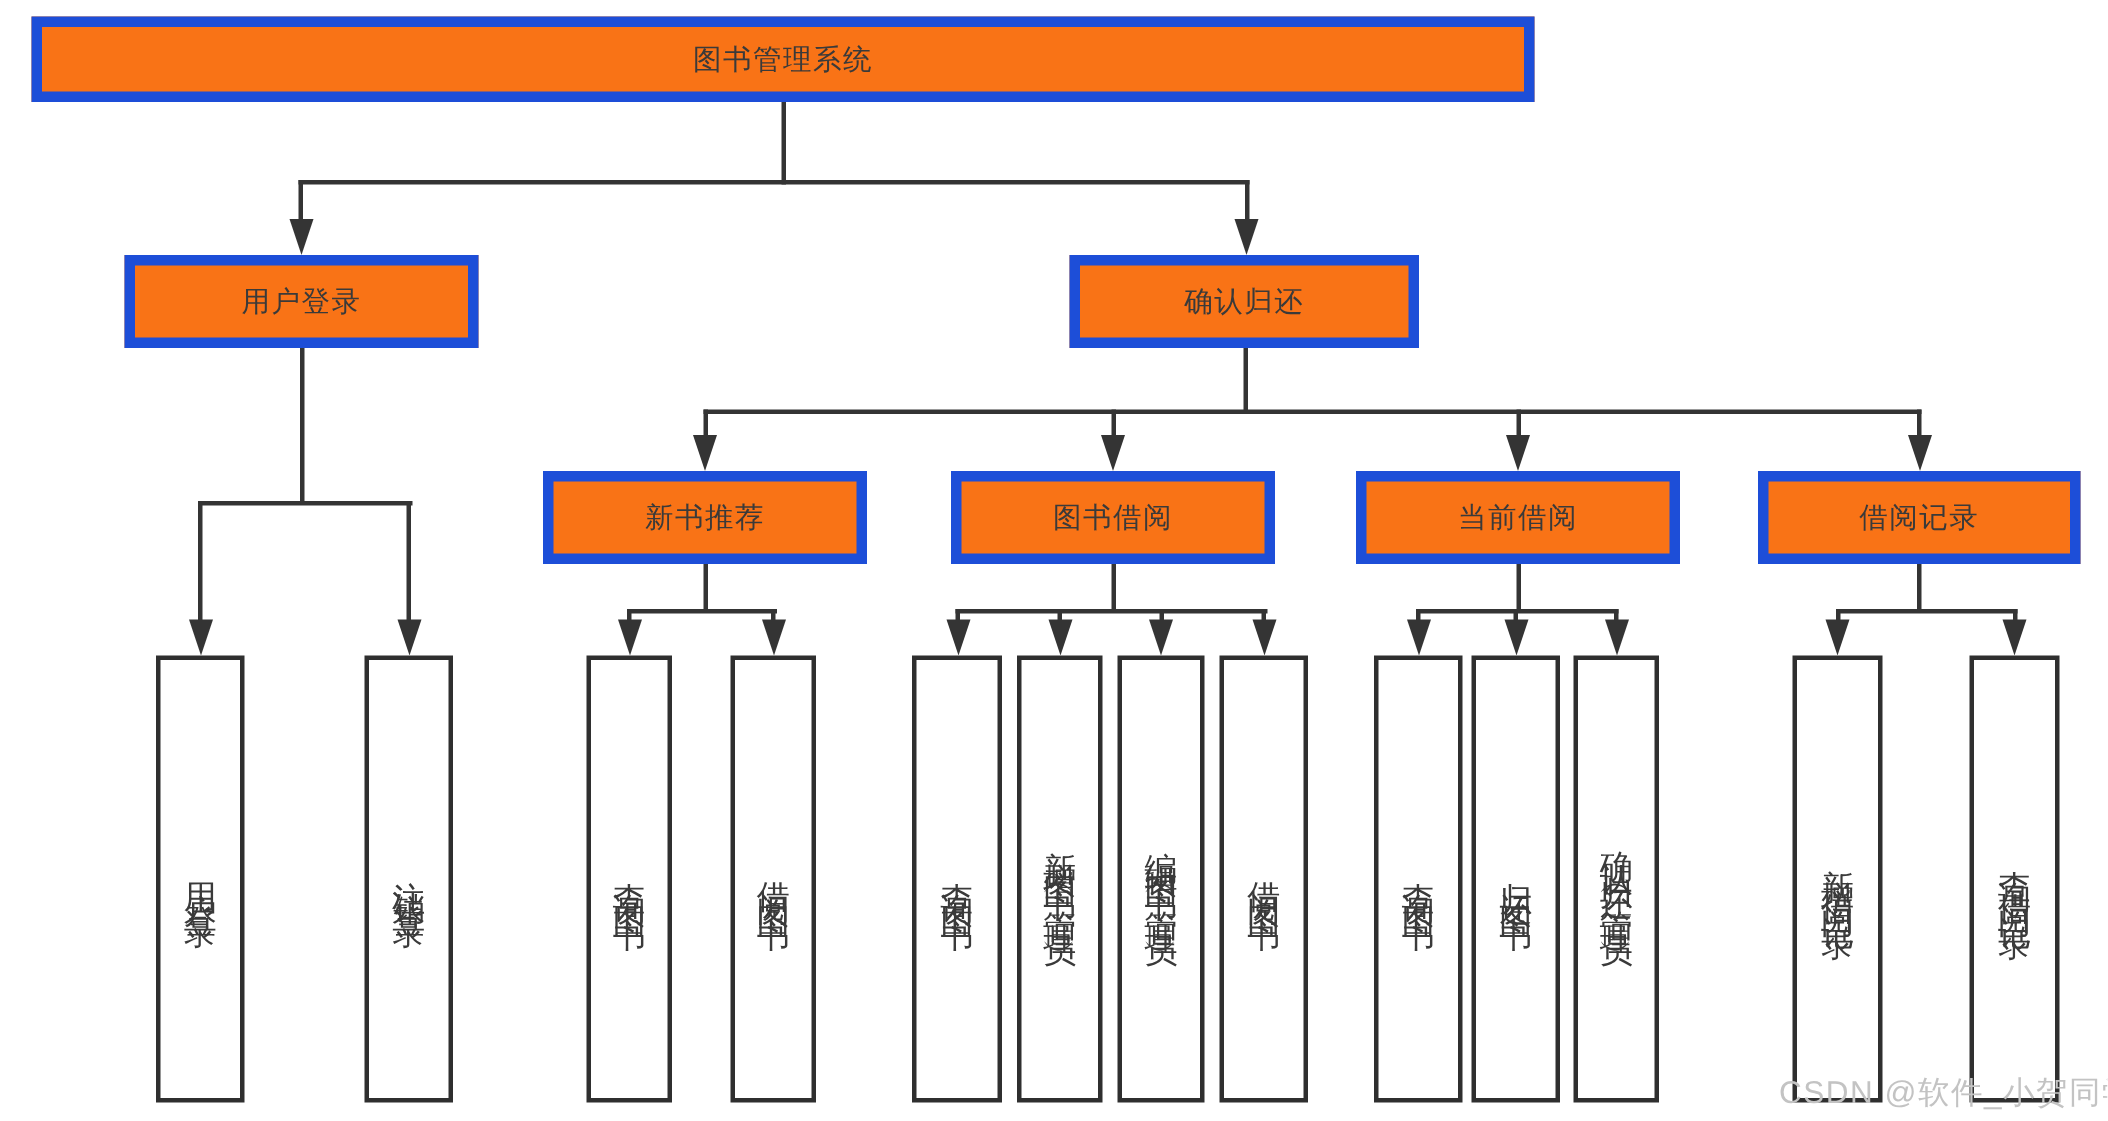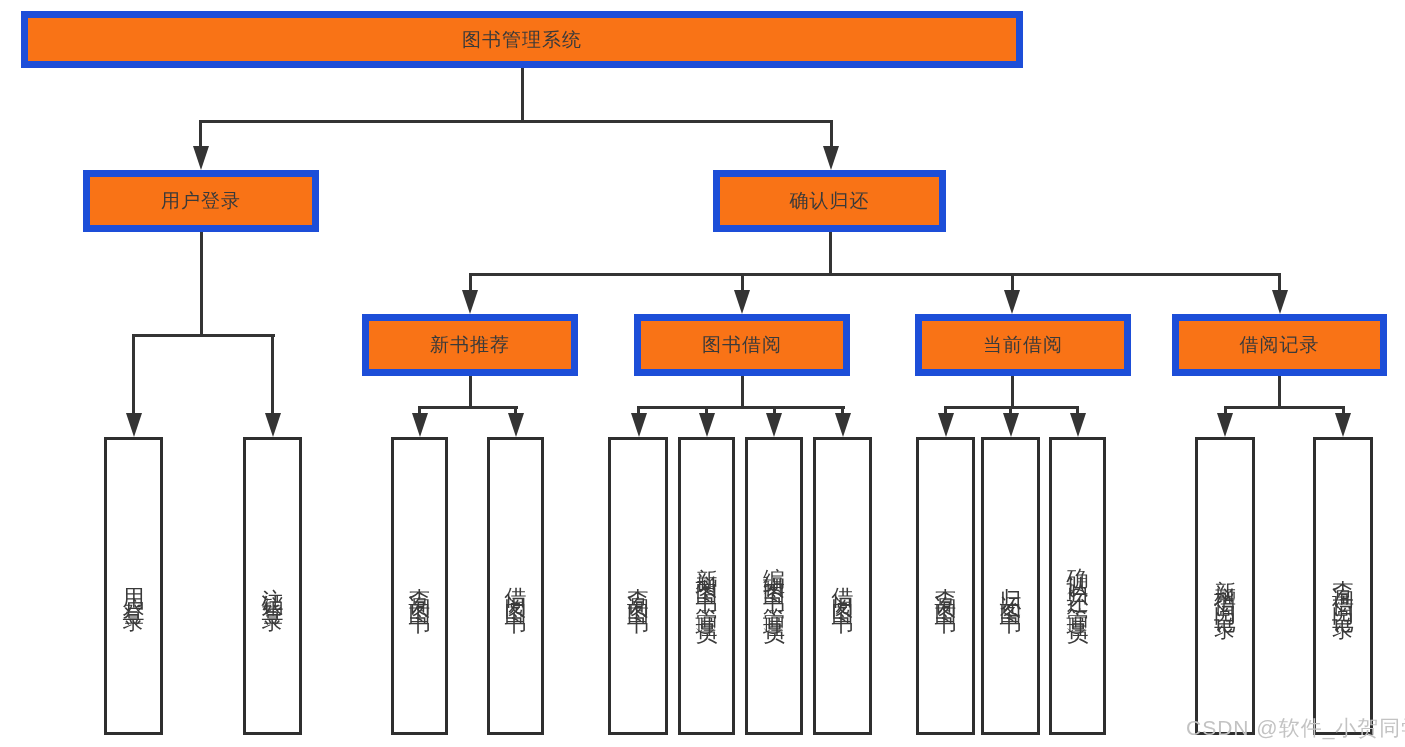--- a/index.html
+++ b/index.html
@@ -94,21 +94,21 @@
   <div class="arr" style="left:734px;top:290px;"></div>
   <div class="arr" style="left:1004px;top:290px;"></div>
   <div class="arr" style="left:1271.5px;top:290px;"></div>
 
   <div class="hnode" style="left:362px;top:314px;width:216px;height:62px;">
     <span>新书推荐</span>
   </div>
   <div class="hnode" style="left:634px;top:314px;width:216px;height:62px;">
     <span>图书借阅</span>
   </div>
-  <div class="hnode" style="left:904px;top:314px;width:216px;height:62px;margin-left:11px;">
+  <div class="hnode" style="left:904px;top:314px;width:216px;height:62px;">
     <span>当前借阅</span>
   </div>
   <div class="hnode" style="left:1172px;top:314px;width:215px;height:62px;">
     <span>借阅记录</span>
   </div>
 
   <div class="line" style="left:468.5px;top:376px;width:3px;height:32px;"></div>
   <div class="line" style="left:418px;top:406px;width:100px;height:3px;"></div>
   <div class="line" style="left:418px;top:406px;width:3px;height:10px;"></div>
   <div class="line" style="left:514px;top:406px;width:3px;height:10px;"></div>

